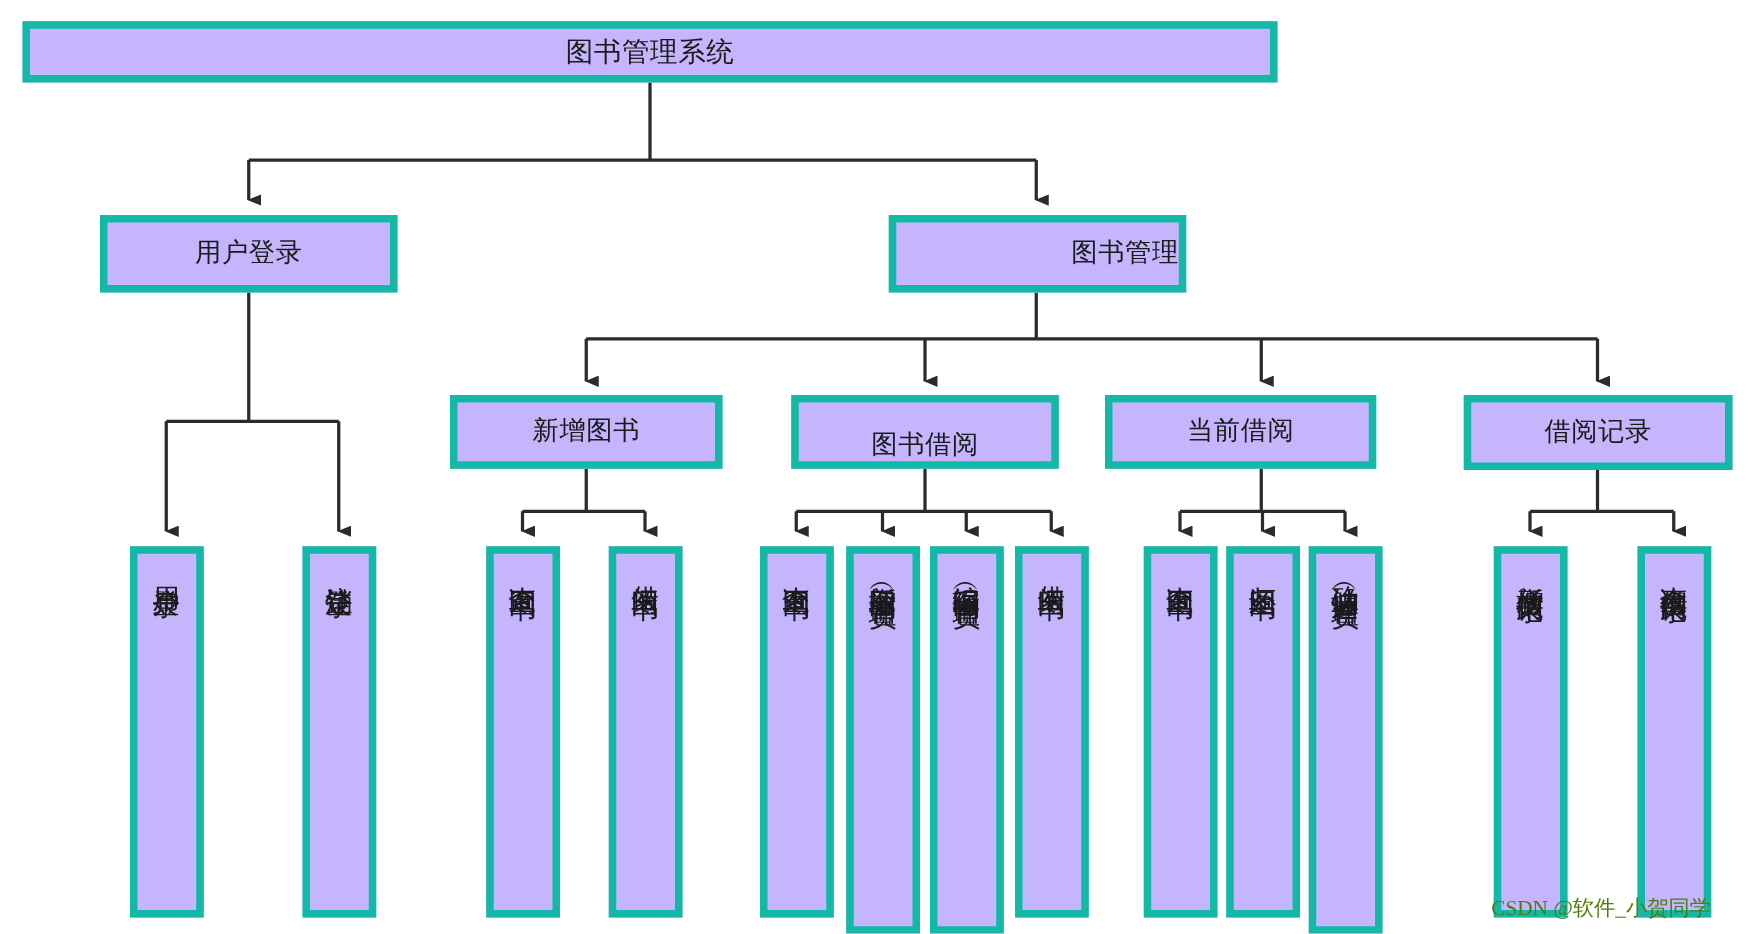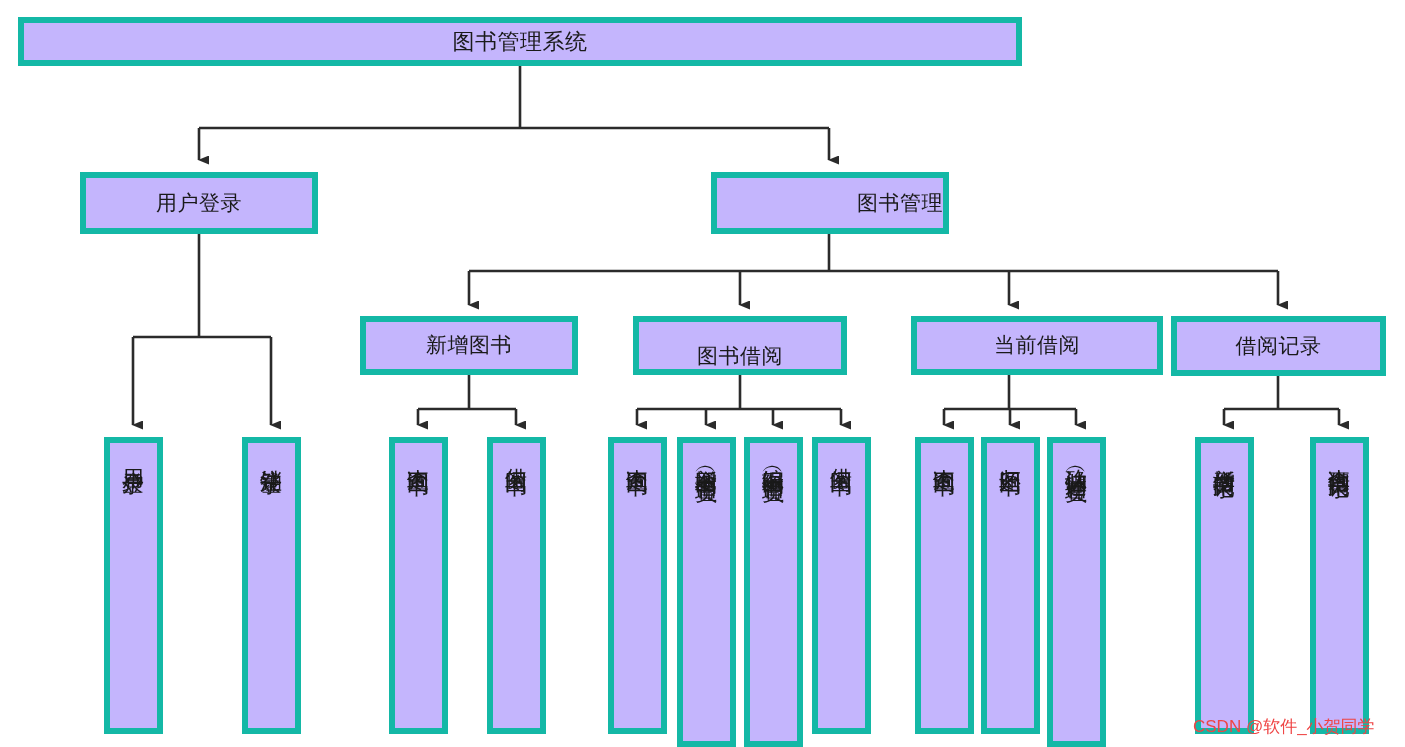--- a/index.html
+++ b/index.html
@@ -59,24 +59,24 @@
     font-size: 22px;
     line-height: 1.05;
     letter-spacing: 2px;
     white-space: nowrap;
   }
   #watermark {
     position: absolute;
     left: 1193px;
     top: 715px;
     font-size: 17px;
-    color: #ef4444;
+    color: #4d7c0f;
     white-space: nowrap;
     z-index: 5;
-    font-family: Liberation Sans, sans-serif;
+    font-family: Liberation Serif, serif;
   }
 </style>
 </head>
 <body>
 
 <div id="diagram-root">
 
   <svg id="edges-layer" viewBox="0 0 1405 747" width="1405" height="747" xmlns="http://www.w3.org/2000/svg">
     <defs>
       <marker id="arrowhead" markerWidth="9" markerHeight="11" refX="4.5" refY="10" orient="auto" markerUnits="userSpaceOnUse">
@@ -137,21 +137,21 @@
   <div class="node horizontal" style="left:711px; top:172px; width:238px; height:62px;justify-content:flex-end;">
     <span class="node-label">图书管理</span>
   </div>
 
   <div class="node horizontal" style="left:360px; top:316px; width:218px; height:59px;">
     <span class="node-label">新增图书</span>
   </div>
   <div class="node horizontal" style="left:633px; top:316px; width:214px; height:59px;align-items:flex-end;">
     <span class="node-label">图书借阅</span>
   </div>
-  <div class="node horizontal" style="left:911px; top:316px; width:252px; height:59px;">
+  <div class="node horizontal" style="left:884px; top:316px; width:217px; height:59px;">
     <span class="node-label">当前借阅</span>
   </div>
   <div class="node horizontal" style="left:1171px; top:316px; width:215px; height:60px;">
     <span class="node-label">借阅记录</span>
   </div>
 
   <div class="node vertical" style="left:104px; top:437px; width:59px; height:297px;">
     <span class="node-label">用户登录</span>
   </div>
   <div class="node vertical" style="left:242px; top:437px; width:59px; height:297px;">

